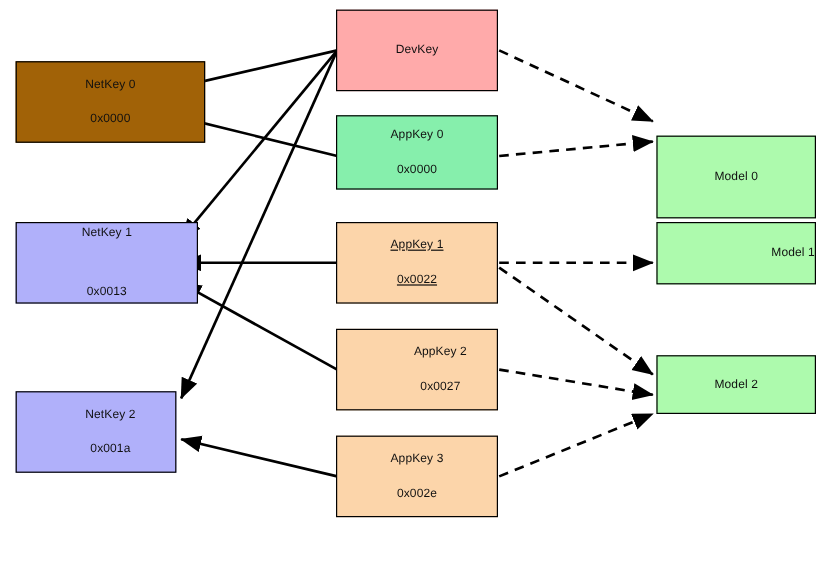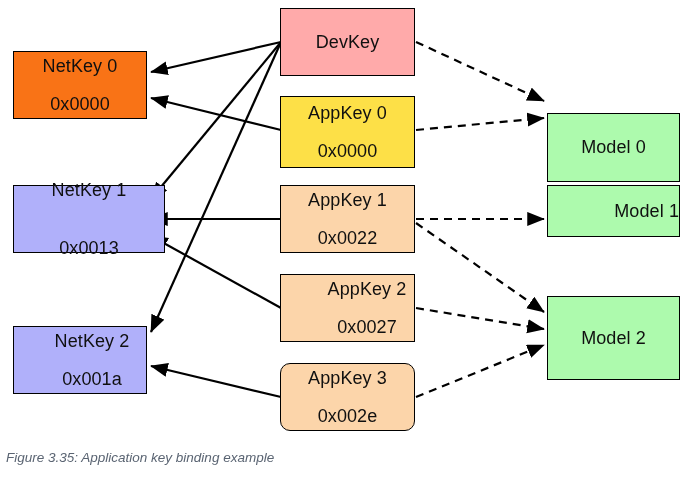--- a/index.html
+++ b/index.html
@@ -28,21 +28,21 @@
     pointer-events: none;
   }
   .node {
     position: absolute;
     box-sizing: border-box;
     border: 1.6px solid #000000;
     display: flex;
     flex-direction: column;
     align-items: center;
     justify-content: center;
-    font-size: 18px;
+    font-size: 10px;
     color: #101010;
     line-height: 1.15;
     letter-spacing: 0.1px;
   }
   .node .node-title {
     display: block;
   }
   .node .node-value {
     display: block;
     margin-top: 17px;
@@ -84,57 +84,56 @@
         <line x1="416" y1="42" x2="544" y2="101" stroke="#000000" stroke-width="2.2" stroke-dasharray="8,6" marker-end="url(#arrowhead)"></line>
         <line x1="416" y1="130" x2="544" y2="118" stroke="#000000" stroke-width="2.2" stroke-dasharray="8,6" marker-end="url(#arrowhead)"></line>
         <line x1="416" y1="219" x2="544" y2="219" stroke="#000000" stroke-width="2.2" stroke-dasharray="8,6" marker-end="url(#arrowhead)"></line>
         <line x1="416" y1="223" x2="544" y2="312" stroke="#000000" stroke-width="2.2" stroke-dasharray="8,6" marker-end="url(#arrowhead)"></line>
         <line x1="416" y1="308" x2="544" y2="329" stroke="#000000" stroke-width="2.2" stroke-dasharray="8,6" marker-end="url(#arrowhead)"></line>
         <line x1="416" y1="397" x2="544" y2="345" stroke="#000000" stroke-width="2.2" stroke-dasharray="8,6" marker-end="url(#arrowhead)"></line>
       </g>
   </svg>
 
   <div id="node-layer">
-      <div class="node" style="left: 13px; top: 51px; width: 134px; height: 68px; background: #f97316; border-color: rgb(0, 0, 0);">
+      <div class="node" style="left: 13px; top: 51px; width: 158px; height: 68px; background: #a16207; border-color: rgb(0, 0, 0);">
         <span class="node-title">NetKey 0</span>
         <span class="node-value">0x0000</span>
       </div>
       <div class="node" style="left: 13px; top: 185px; width: 152px; height: 68px; background: rgb(176, 176, 250); border-color: rgb(0, 0, 0); gap: 20px;">
         <span class="node-title">NetKey 1</span>
         <span class="node-value">0x0013</span>
       </div>
       <div class="node" style="left: 13px; top: 326px; width: 134px; height: 68px; background: rgb(176, 176, 250); border-color: rgb(0, 0, 0); padding-left: 24px;">
         <span class="node-title">NetKey 2</span>
         <span class="node-value">0x001a</span>
       </div>
       <div class="node single" style="left: 280px; top: 8px; width: 135px; height: 68px; background: rgb(255, 170, 170); border-color: rgb(0, 0, 0);">
         <span class="node-title">DevKey</span>
       </div>
-      <div class="node" style="left: 280px; top: 96px; width: 135px; height: 72px; background: #fde047; border-color: rgb(0, 0, 0);">
+      <div class="node" style="left: 280px; top: 96px; width: 135px; height: 62px; background: #86efac; border-color: rgb(0, 0, 0);">
         <span class="node-title">AppKey 0</span>
         <span class="node-value">0x0000</span>
       </div>
-      <div class="node" style="left: 280px; top: 185px; width: 135px; height: 68px; background: rgb(252, 213, 170); border-color: rgb(0, 0, 0);">
+      <div class="node" style="left: 280px; top: 185px; width: 135px; height: 68px; background: rgb(252, 213, 170); border-color: rgb(0, 0, 0); text-decoration: underline;">
         <span class="node-title">AppKey 1</span>
         <span class="node-value">0x0022</span>
       </div>
       <div class="node" style="left: 280px; top: 274px; width: 135px; height: 68px; background: rgb(252, 213, 170); border-color: rgb(0, 0, 0); padding-left: 39px;">
         <span class="node-title">AppKey 2</span>
         <span class="node-value">0x0027</span>
       </div>
-      <div class="node" style="left: 280px; top: 363px; width: 135px; height: 68px; background: rgb(252, 213, 170); border-color: rgb(0, 0, 0); border-radius: 10px;">
+      <div class="node" style="left: 280px; top: 363px; width: 135px; height: 68px; background: rgb(252, 213, 170); border-color: rgb(0, 0, 0);">
         <span class="node-title">AppKey 3</span>
         <span class="node-value">0x002e</span>
       </div>
       <div class="node single" style="left: 547px; top: 73px; width: 133px; height: 69px; background: rgb(173, 250, 173); border-color: rgb(0, 0, 0); margin-top: 40px;">
         <span class="node-title">Model 0</span>
       </div>
       <div class="node single" style="left: 547px; top: 185px; width: 133px; height: 52px; background: rgb(173, 250, 173); border-color: rgb(0, 0, 0); align-items: flex-end;">
         <span class="node-title">Model 1</span>
       </div>
-      <div class="node single" style="left: 547px; top: 296px; width: 133px; height: 84px; background: rgb(173, 250, 173); border-color: rgb(0, 0, 0);">
+      <div class="node single" style="left: 547px; top: 296px; width: 133px; height: 49px; background: rgb(173, 250, 173); border-color: rgb(0, 0, 0);">
         <span class="node-title">Model 2</span>
       </div>
     </div>
 
-  <div class="caption">Figure 3.35: Application key binding example</div>
 
 </div>
 
 </body></html>

